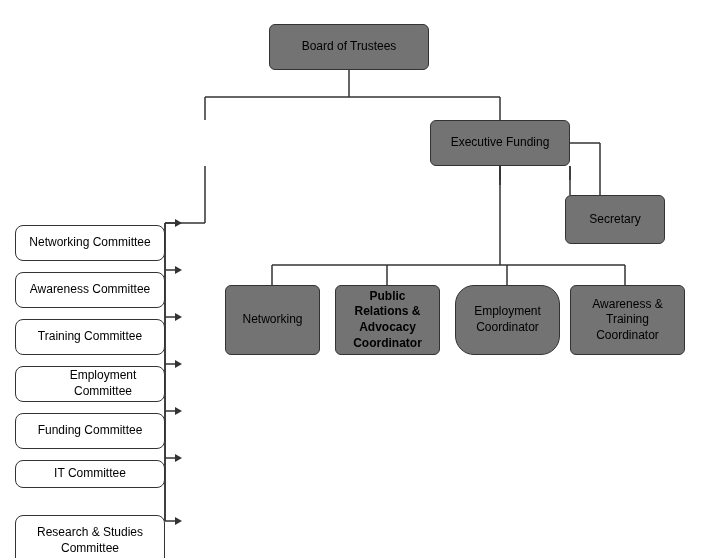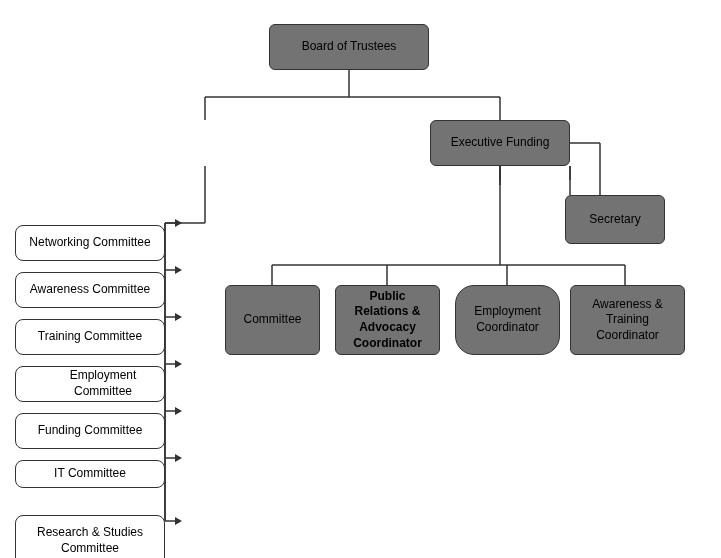--- a/index.html
+++ b/index.html
@@ -111,21 +111,21 @@
     <line x1="625" y1="265" x2="625" y2="285" stroke="#333" stroke-width="1.5"></line>
   </svg>
 
   <div class="node" style="left:269px;top:24px;width:160px;height:46px;">Board of Trustees</div>
 
 
   <div class="node" style="left:430px;top:120px;width:140px;height:46px;">Executive Funding</div>
 
   <div class="node" style="left:565px;top:195px;width:100px;height:49px;">Secretary</div>
 
-  <div class="node" style="left:225px;top:285px;width:95px;height:70px;">Committee</div>
+  <div class="node" style="left:225px;top:285px;width:95px;height:70px;">Networking</div>
 
   <div class="node" style="left:335px;top:285px;width:105px;height:70px;font-weight:bold;">Public Relations &amp; Advocacy Coordinator</div>
 
   <div class="node" style="left:455px;top:285px;width:105px;height:70px;border-radius:19px;">Employment Coordinator</div>
 
   <div class="node" style="left:570px;top:285px;width:115px;height:70px;">Awareness &amp; Training Coordinator</div>
 
   <div class="node left-node" style="left:15px;top:205px;width:150px;height:36px;">Networking Committee</div>
 
   <div class="node left-node" style="left:15px;top:252px;width:150px;height:36px;">Awareness Committee</div>

